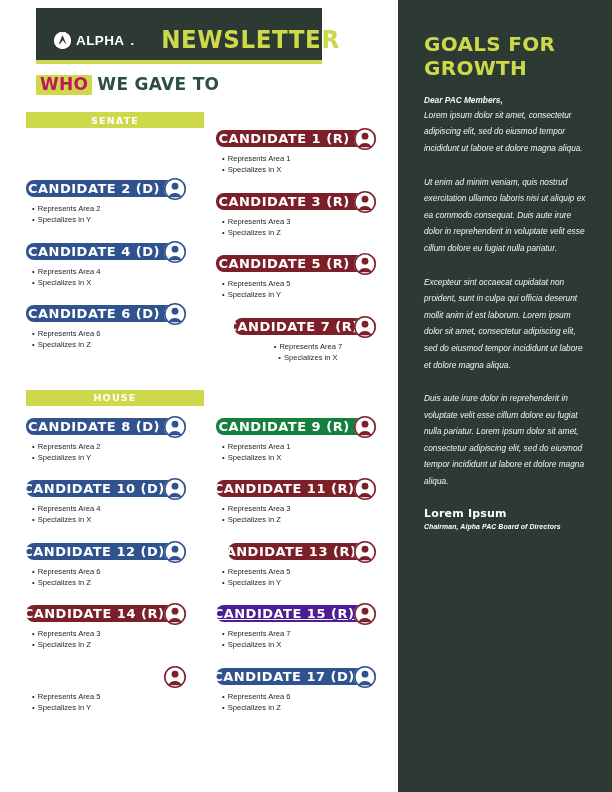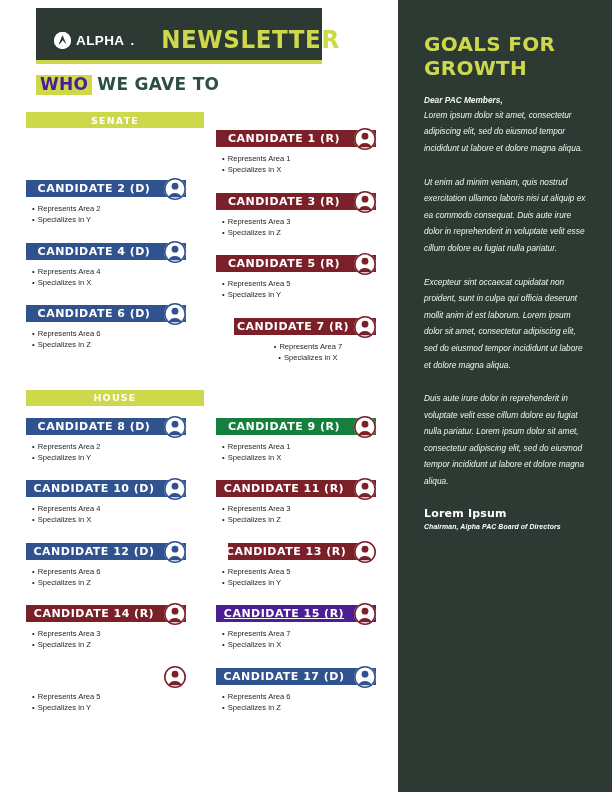--- a/index.html
+++ b/index.html
@@ -83,21 +83,21 @@
     display: flex;
     align-items: baseline;
     gap: 5px;
     font-family: "DejaVu Sans", sans-serif;
     font-size: 17px;
     font-weight: bold;
     letter-spacing: 0.3px;
   }
   .who-hl {
     background: #cdd94a;
-    color: #4c1d95;
+    color: #be185d;
     padding: 1px 4px 2px 4px;
     line-height: 1;
   }
   .who-rest { color: #2c4f43; }
 
   
   .board {
     position: absolute;
     left: 26px;
     top: 112px;
@@ -131,29 +131,29 @@
 
   .pill-wrap {
     position: relative;
     height: 25px;
   }
   .pill {
     position: absolute;
     left: 0;
     top: 2px;
     height: 17px;
-    border-radius: 0;
+    border-radius: 8px;
     display: flex;
     align-items: center;
     justify-content: center;
     box-sizing: border-box;
     padding-right: 24px;
     color: #ffffff;
     font-family: "DejaVu Sans", sans-serif;
-    font-size: 11px;
+    font-size: 13px;
     font-weight: bold;
     letter-spacing: 0.5px;
     white-space: nowrap;
   }
   .pill.w-full { width: 160px; }
   .pill.w-short { left: 18px; width: 142px; }
   .pill.w-mid { left: 12px; width: 140px; }
 
   .avatar {
     position: absolute;

